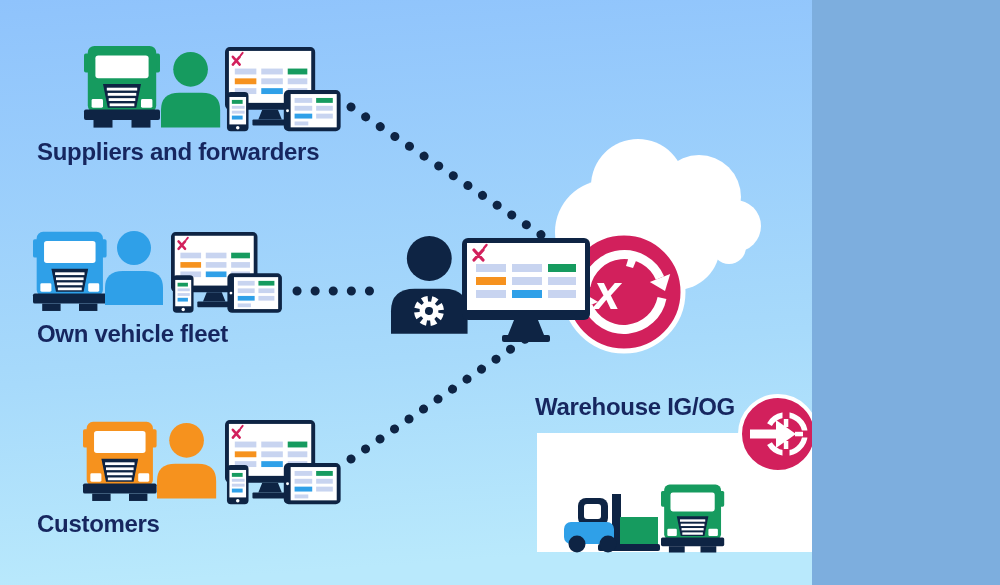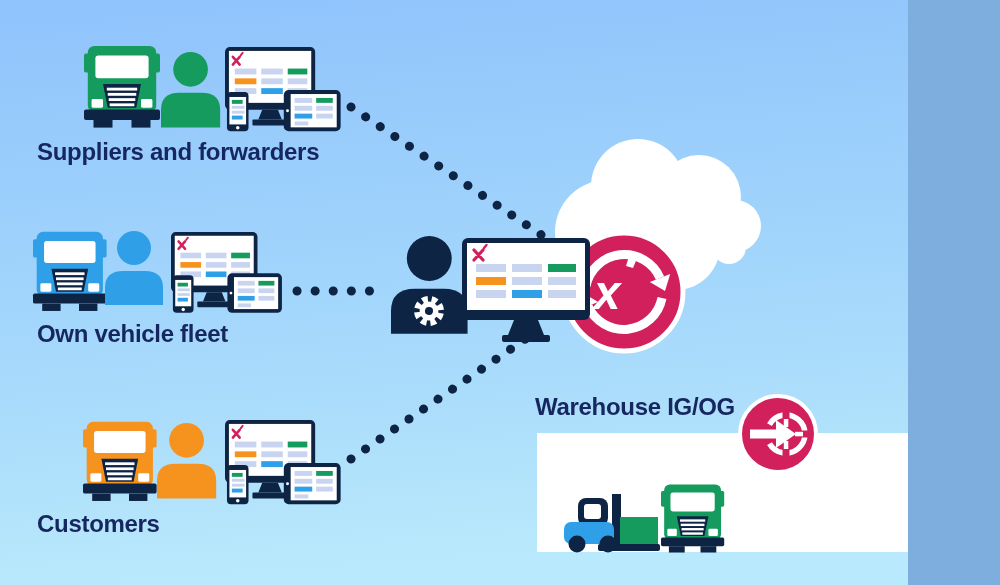--- a/index.html
+++ b/index.html
@@ -1,16 +1,16 @@
 <!DOCTYPE html>
 <html><head>
 <meta charset="utf-8">
 <style>
   html,body{margin:0;padding:0;background:#7daede;}
-  .stage{width:908px;height:585px;position:relative;overflow:hidden;
+  .stage{width:812px;height:585px;position:relative;overflow:hidden;
          font-family:"Liberation Sans","DejaVu Sans",sans-serif;}
   svg{display:block;}
   text.group-label{font-family:"Liberation Sans","DejaVu Sans",sans-serif;
        font-weight:bold;letter-spacing:-0.3px;}
 </style>
 </head>
 <body>
 
 <div class="stage">
 <svg viewBox="0 0 1000 585" width="1000" height="585">

